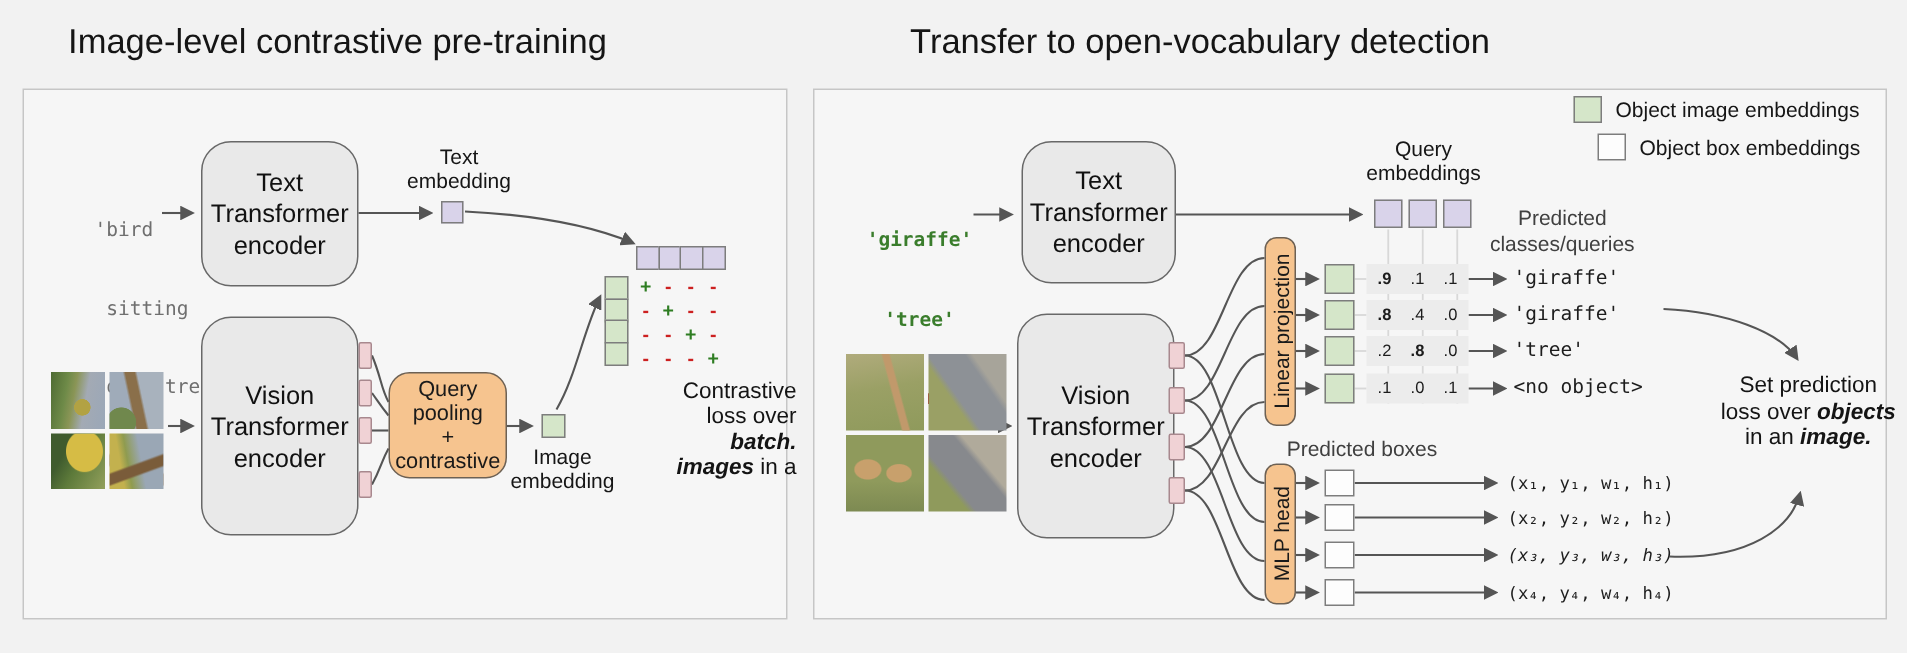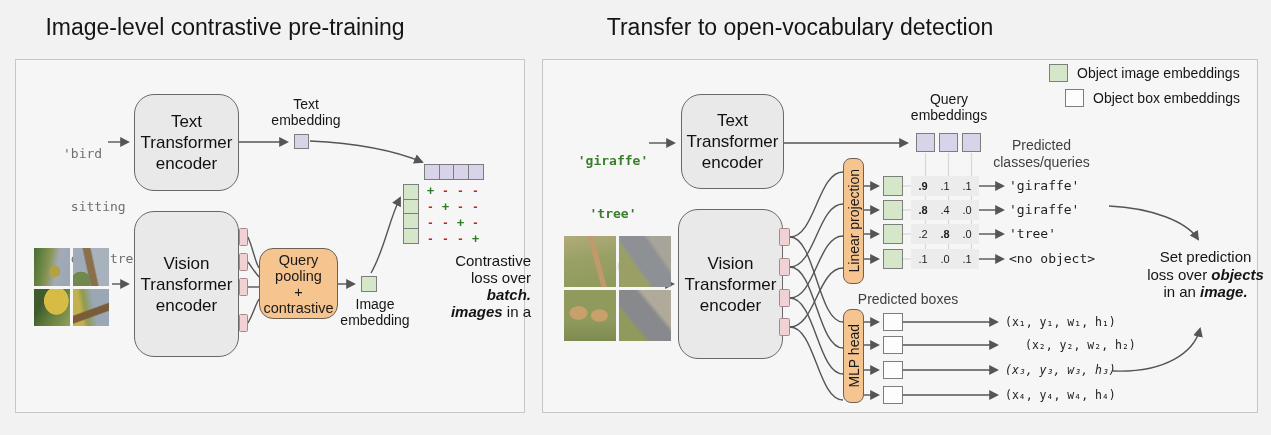--- a/index.html
+++ b/index.html
@@ -297,21 +297,21 @@
   <div class="clabel mono" style="top:191px;">&lt;no object&gt;</div>
 
   <div class="lbl glabel" style="left:300px;top:231px;width:130px;">Predicted boxes</div>
 
   <div class="sq whitebg" style="left:340px;top:253px;width:20px;height:18px;"></div>
   <div class="sq whitebg" style="left:340px;top:276px;width:20px;height:18px;"></div>
   <div class="sq whitebg" style="left:340px;top:301px;width:20px;height:18px;"></div>
   <div class="sq whitebg" style="left:340px;top:326px;width:20px;height:18px;"></div>
 
   <div class="blabel mono" style="top:255px;">(x₁, y₁, w₁, h₁)</div>
-  <div class="blabel mono" style="top:278px;margin-left:20px;">(x₂, y₂, w₂, h₂)</div>
+  <div class="blabel mono" style="top:278px;">(x₂, y₂, w₂, h₂)</div>
   <div class="blabel mono" style="top:303px;font-style:italic;">(x₃, y₃, w₃, h₃)</div>
   <div class="blabel mono" style="top:328px;">(x₄, y₄, w₄, h₄)</div>
 
   <div class="setpred">
     <div>Set prediction</div>
     <div><span>loss over </span><span class="bi">objects</span></div>
     <div><span>in an </span><span class="bi">image.</span></div>
   </div>
 </div>
 

